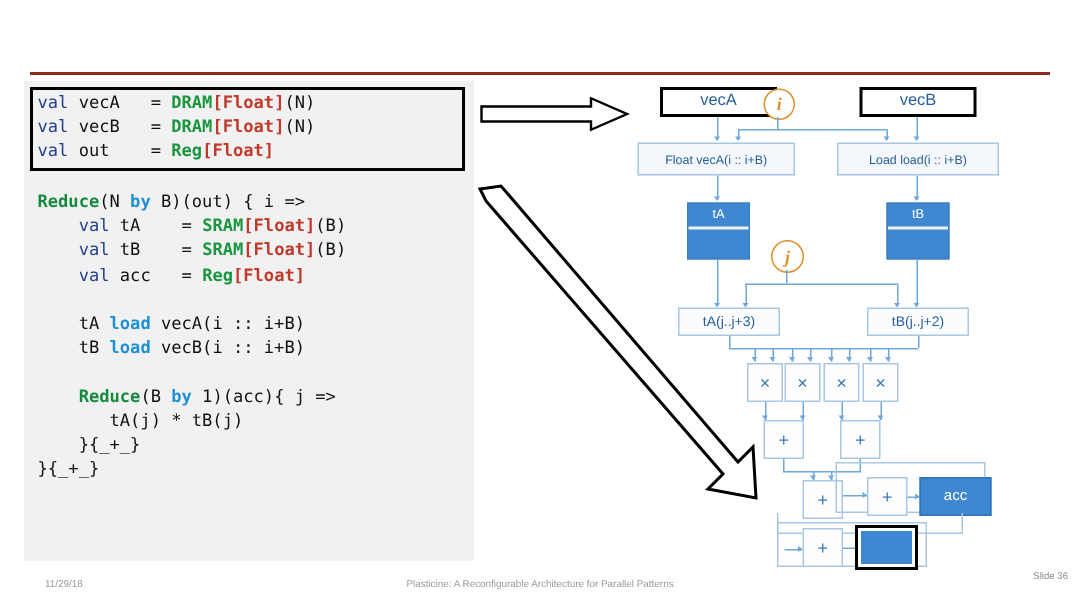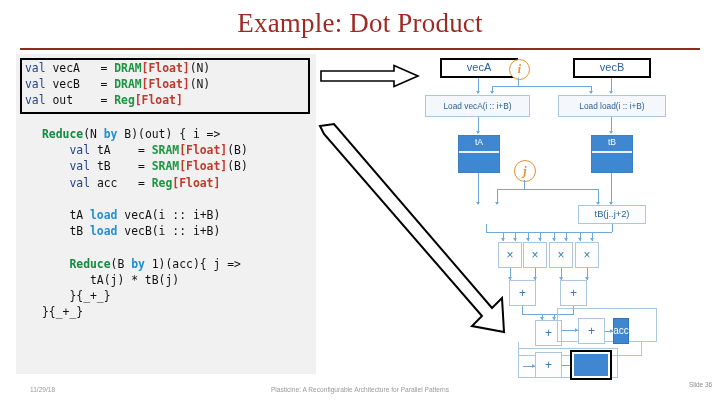--- a/index.html
+++ b/index.html
@@ -28,21 +28,21 @@
   .code-box-outline{
     position:absolute;left:20px;top:58px;width:290px;height:56px;
     border:2px solid #000;background:#f1f1f1;box-sizing:border-box;
   }
   pre.code{
     position:absolute;margin:0;
     font-family:"DejaVu Sans Mono","Liberation Mono",monospace;
     font-size:11.4px;line-height:16.2px;color:#111;white-space:pre;
   }
   #code-head{left:25px;top:60px;}
-  #code-body{left:42px;top:126px;}
+  #code-body{left:25px;top:126px;}
   .k-val{color:#23408e;}
   .k-type{color:#1a9641;font-weight:bold;}
   .k-float{color:#c0392b;font-weight:bold;}
   .k-brk{color:#c0392b;font-weight:bold;}
   .k-reduce{color:#138a3e;font-weight:bold;}
   .k-by{color:#1f8fd6;font-weight:bold;}
   .k-load{color:#1f8fd6;font-weight:bold;}
   .k-plain{color:#111;}
 
   
@@ -122,21 +122,20 @@
     display:flex;align-items:center;gap:5px;
     color:#b9b9b9;font-size:21px;font-family:"DejaVu Sans",sans-serif;
     opacity:0.85;pointer-events:none;
   }
 </style>
 </head>
 <body>
 
 <div id="slide">
 
-  <div class="title">Example: Dot Product</div>
   <div class="title-rule"></div>
 
   <div class="code-panel"></div>
   <div class="code-box-outline"></div>
 
   <pre class="code" id="code-head"><span class="k-val">val</span> <span class="k-plain">vecA</span>   <span class="k-plain">=</span> <span class="k-type">DRAM</span><span class="k-brk">[</span><span class="k-float">Float</span><span class="k-brk">]</span><span class="k-plain">(N)</span>
 <span class="k-val">val</span> <span class="k-plain">vecB</span>   <span class="k-plain">=</span> <span class="k-type">DRAM</span><span class="k-brk">[</span><span class="k-float">Float</span><span class="k-brk">]</span><span class="k-plain">(N)</span>
 <span class="k-val">val</span> <span class="k-plain">out</span>    <span class="k-plain">=</span> <span class="k-type">Reg</span><span class="k-brk">[</span><span class="k-float">Float</span><span class="k-brk">]</span></pre>
 
   <pre class="code" id="code-body"><span class="k-reduce">Reduce</span><span class="k-plain">(N </span><span class="k-by">by</span><span class="k-plain"> B)(out) { i =&gt;</span>
@@ -177,21 +176,21 @@
     <div class="ln lnv" style="left:611px;top:78px;height:15px;"></div>
     <div class="arrowhead" style="left:608.5px;top:91px;"></div>
 
     <div class="ln lnv" style="left:518px;top:78px;height:8px;"></div>
     <div class="ln lnh" style="left:492px;top:86px;width:99px;"></div>
     <div class="ln lnv" style="left:492px;top:86px;height:7px;"></div>
     <div class="ln lnv" style="left:591px;top:86px;height:7px;"></div>
     <div class="arrowhead" style="left:489.5px;top:91px;"></div>
     <div class="arrowhead" style="left:588.5px;top:91px;"></div>
 
-    <div class="node n-load" style="left:425px;top:95px;width:105px;height:22px;">Load vecA(i :: i+B)</div>
+    <div class="node n-load" style="left:425px;top:95px;width:105px;height:22px;">Float vecA(i :: i+B)</div>
     <div class="node n-load" style="left:558px;top:95px;width:108px;height:22px;">Load load(i :: i+B)</div>
 
     <div class="ln lnv" style="left:478px;top:117px;height:16px;"></div>
     <div class="arrowhead" style="left:475.5px;top:131px;"></div>
     <div class="ln lnv" style="left:611px;top:117px;height:16px;"></div>
     <div class="arrowhead" style="left:608.5px;top:131px;"></div>
 
     <div class="node n-sram" style="left:458px;top:135px;width:42px;height:38px;">
       <span>tA</span>
       <div class="sram-split" style="top:15px;"></div>
@@ -208,20 +207,21 @@
     <div class="ln lnv" style="left:611px;top:173px;height:31px;"></div>
     <div class="arrowhead" style="left:608.5px;top:202px;"></div>
 
     <div class="ln lnv" style="left:524px;top:180px;height:9px;"></div>
     <div class="ln lnh" style="left:497px;top:189px;width:101px;"></div>
     <div class="ln lnv" style="left:497px;top:189px;height:14px;"></div>
     <div class="ln lnv" style="left:598px;top:189px;height:14px;"></div>
     <div class="arrowhead" style="left:494.5px;top:202px;"></div>
     <div class="arrowhead" style="left:595.5px;top:202px;"></div>
 
+    <div class="node n-slice" style="left:452px;top:205px;width:68px;height:19px;">tA(j..j+3)</div>
     <div class="node n-slice" style="left:578px;top:205px;width:68px;height:19px;">tB(j..j+2)</div>
 
     <div class="ln lnv" style="left:486px;top:224px;height:8px;"></div>
     <div class="ln lnv" style="left:612px;top:224px;height:8px;"></div>
     <div class="ln lnh" style="left:486px;top:232px;width:126px;"></div>
     <div class="ln lnv" style="left:503px;top:232px;height:9px;"></div>
     <div class="ln lnv" style="left:515px;top:232px;height:9px;"></div>
     <div class="ln lnv" style="left:528px;top:232px;height:9px;"></div>
     <div class="ln lnv" style="left:540px;top:232px;height:9px;"></div>
     <div class="ln lnv" style="left:554px;top:232px;height:9px;"></div>
@@ -265,21 +265,21 @@
     <div class="node n-op" style="left:535px;top:320px;width:27px;height:26px;">+</div>
 
     <div class="loopbox" style="left:557px;top:308px;width:100px;height:34px;"></div>
     <div class="ln lnh" style="left:562px;top:330px;width:16px;"></div>
     <div class="arrowhead-r" style="left:575px;top:327.5px;"></div>
 
     <div class="node n-op" style="left:578px;top:318px;width:27px;height:26px;">+</div>
     <div class="ln lnh" style="left:605px;top:331px;width:8px;"></div>
     <div class="arrowhead-r" style="left:610px;top:328.5px;"></div>
 
-    <div class="node n-acc" style="left:613px;top:318px;width:16px;height:26px;">acc</div>
+    <div class="node n-acc" style="left:613px;top:318px;width:48px;height:26px;">acc</div>
 
     <div class="ln lnv" style="left:641px;top:331px;height:0px;"></div>
     <div class="loopbox" style="left:518px;top:342px;width:124px;height:14px;border-top:none;"></div>
 
     <div class="loopbox" style="left:518px;top:348px;width:100px;height:30px;"></div>
     <div class="ln lnh" style="left:523px;top:366px;width:12px;"></div>
     <div class="arrowhead-r" style="left:532px;top:363.5px;"></div>
 
     <div class="node n-op" style="left:535px;top:352px;width:27px;height:26px;">+</div>
     <div class="ln lnh" style="left:562px;top:365px;width:8px;"></div>

